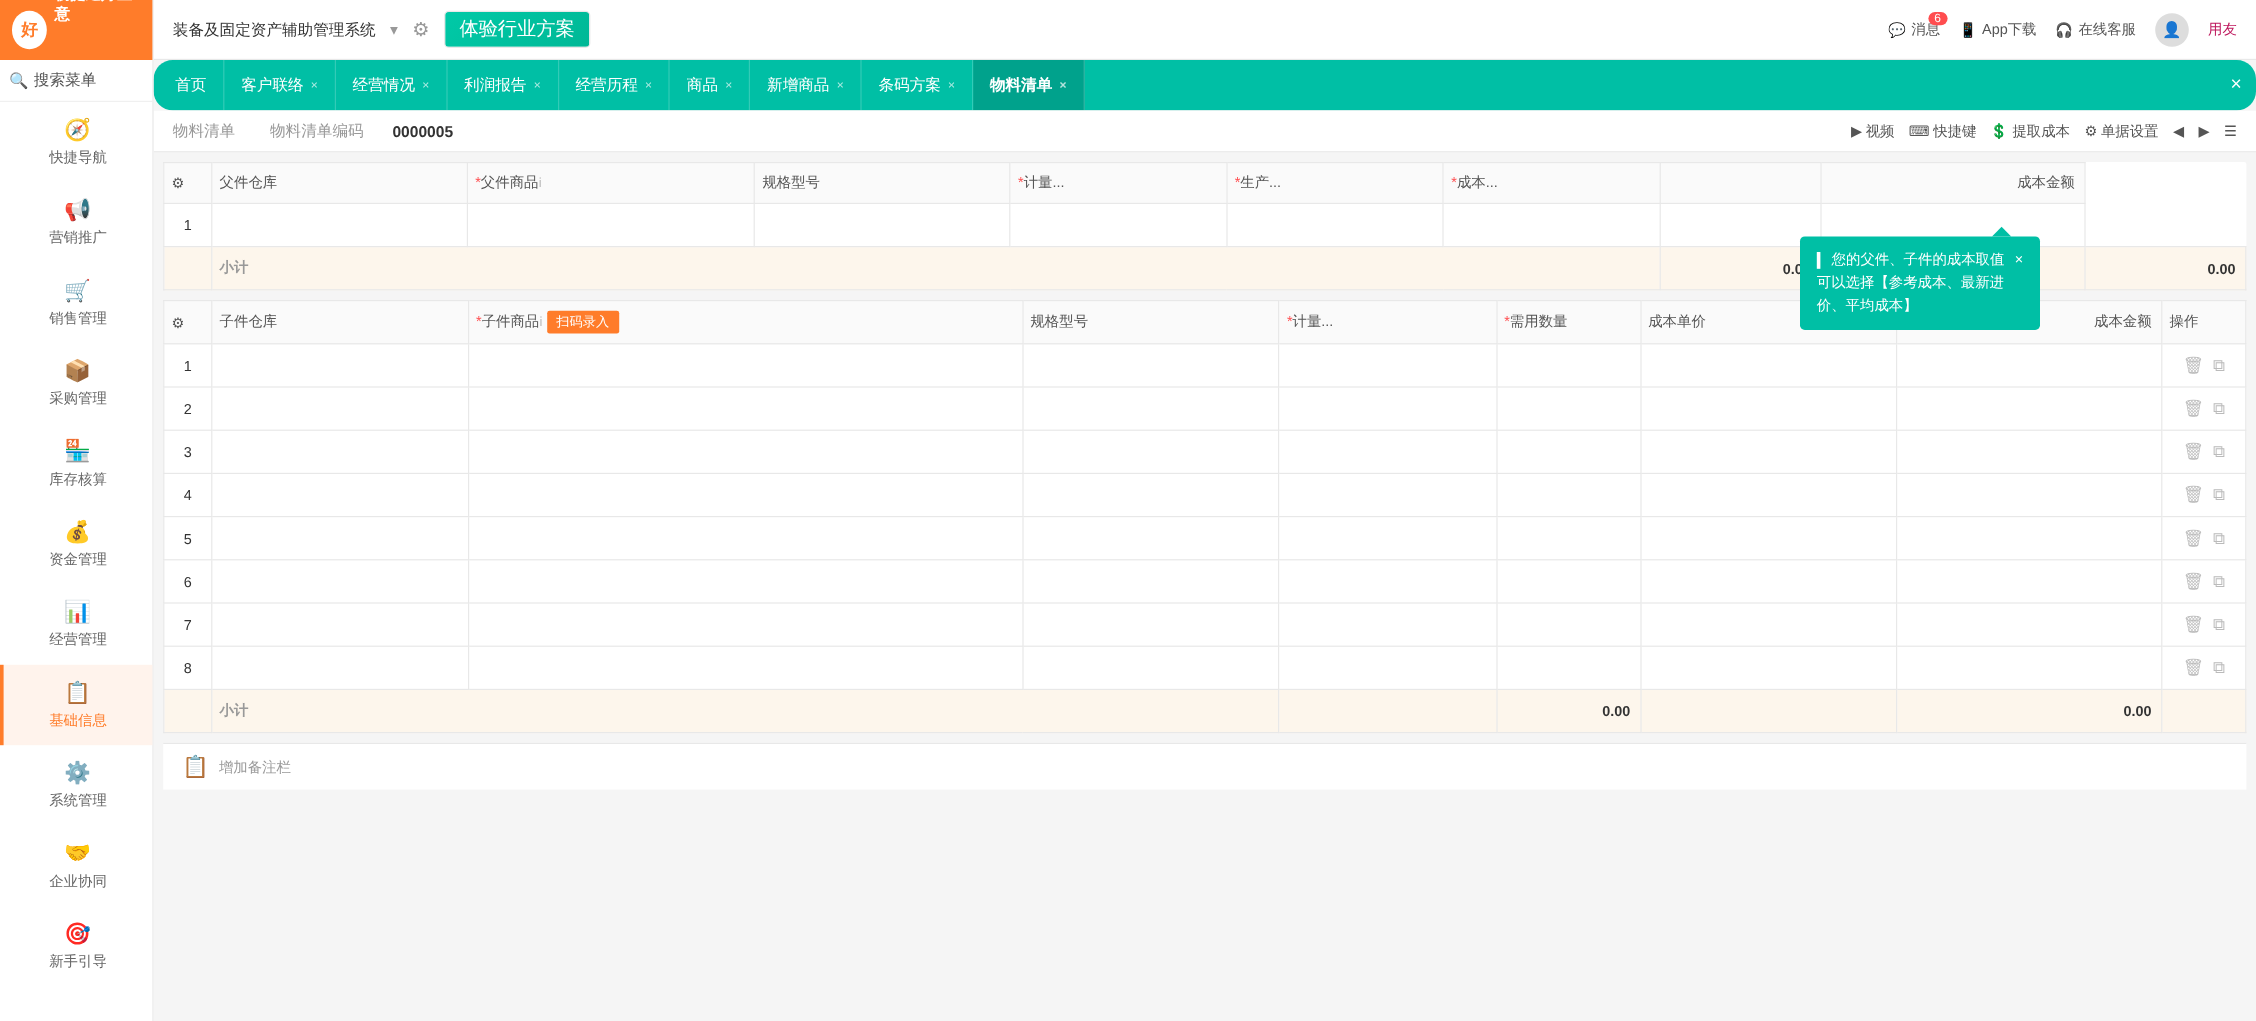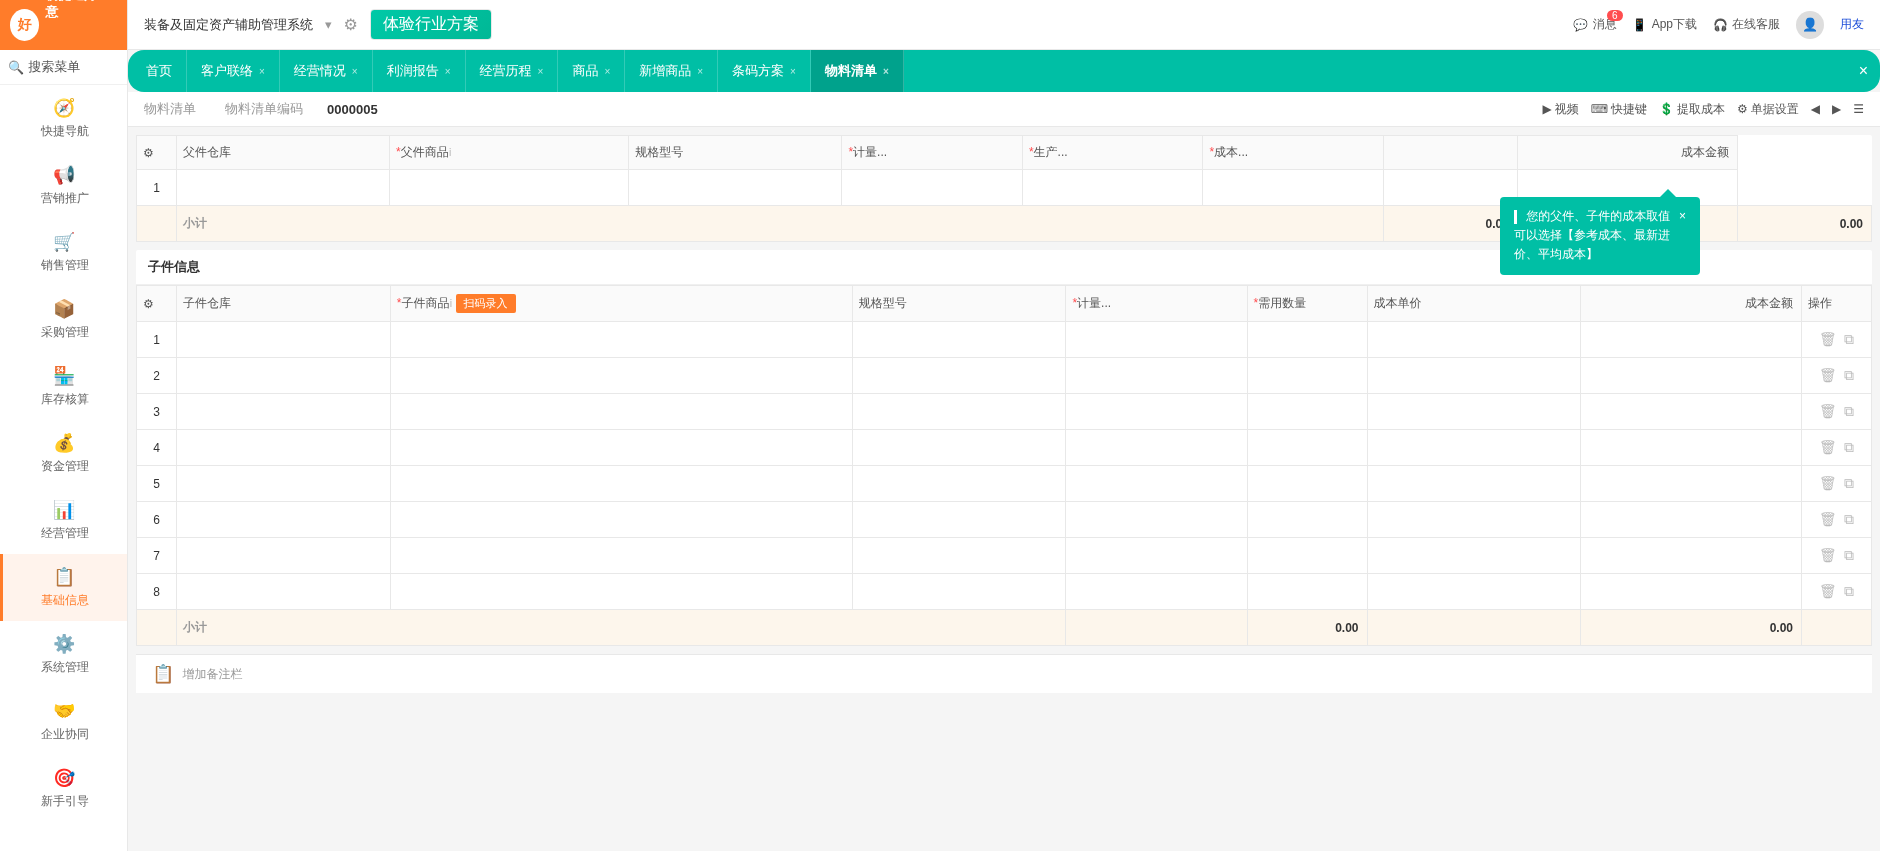--- a/index.html
+++ b/index.html
@@ -291,21 +291,21 @@
         <span>📱</span>
         <span>App下载</span>
       </div>
       <div class="topbar-badge">
         <span>🎧</span>
         <span>在线客服</span>
       </div>
       <div class="topbar-avatar">
         <span>👤</span>
       </div>
-      <span style="color:#1d4ed8;font-size:12px;">用友</span>
+      <span style="color:#be185d;font-size:12px;">用友</span>
     </div>
   </div>
 
   <div class="nav-tabs">
     <div class="nav-tab">
         <span>首页</span>
       </div>
     <div class="nav-tab">
         <span>客户联络</span>
         <span class="nav-tab-close">×</span>
@@ -416,21 +416,20 @@
             <td colspan="6" style="color:#999;">小计</td>
             <td style="text-align:right;padding-right:8px;color:#333;">0.00</td>
             <td></td>
             <td style="text-align:right;padding-right:8px;">0.00</td>
           </tr>
         </tbody>
       </table>
     </div>
 
     <div class="section">
-      <div class="section-title">子件信息</div>
       <table class="data-table">
         <thead>
           <tr>
             <th class="col-settings"><span>⚙</span></th>
             <th>子件仓库</th>
             <th>
               <span class="required">*</span>子件商品<span class="col-info">ℹ</span>
               <button class="scan-btn">扫码录入</button>
             </th>
             <th>规格型号</th>

